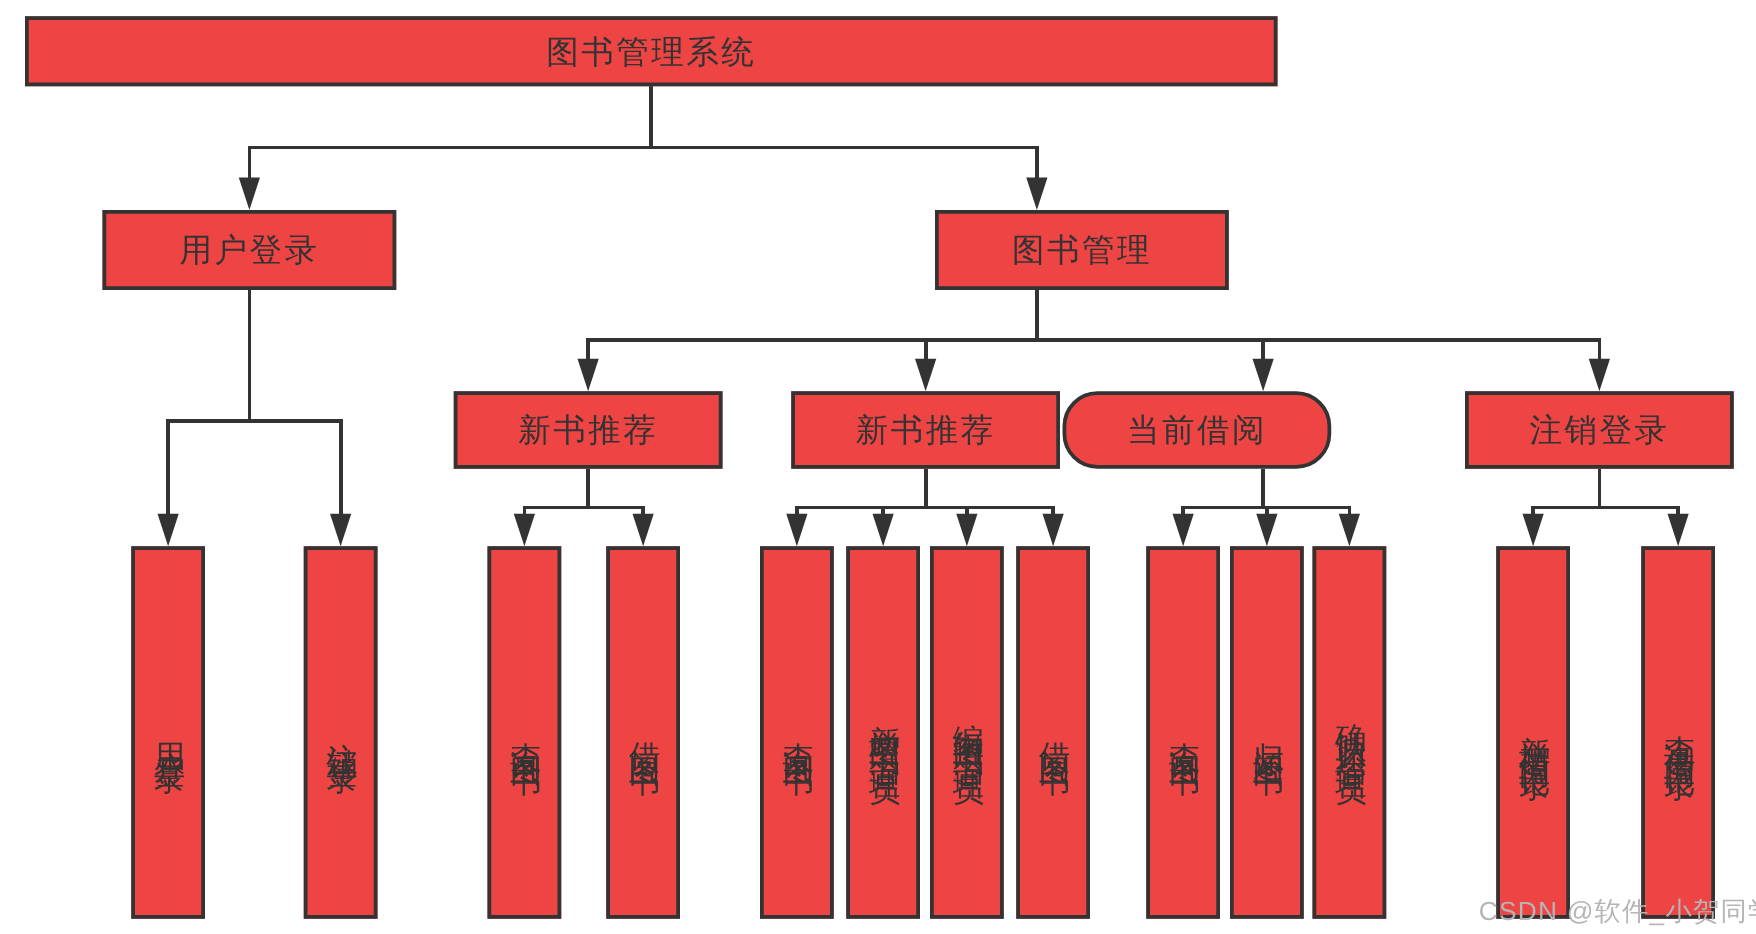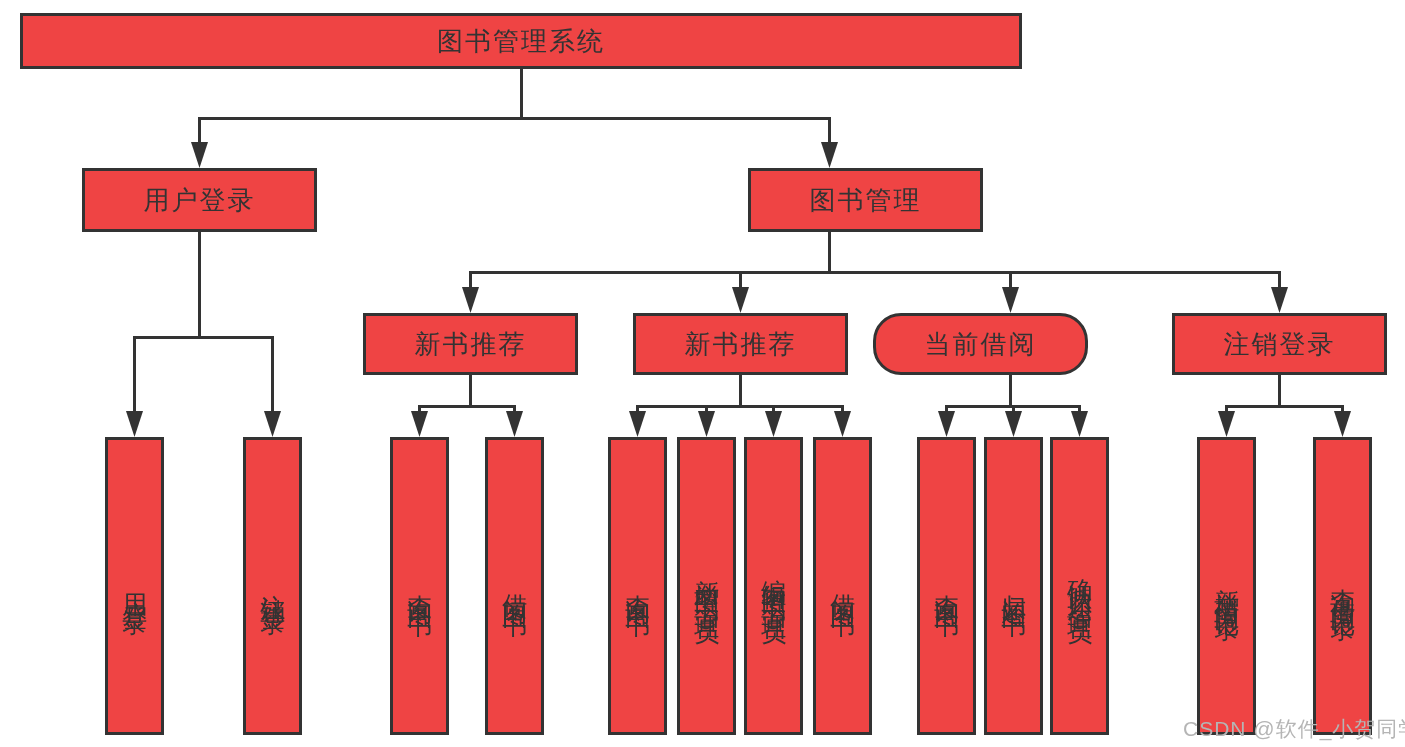--- a/index.html
+++ b/index.html
@@ -11,21 +11,21 @@
   #connectors line{stroke:#333333;stroke-width:3;shape-rendering:crispEdges;}
   .node{
     position:absolute;box-sizing:border-box;border:3px solid #333333;background:#ef4444;
     display:flex;align-items:center;justify-content:center;
     color:#333333;font-size:26px;letter-spacing:2px;white-space:nowrap;
   }
   .h-root{left:20px;top:13px;width:1002px;height:56px;}
   .h-l2a{left:82px;top:168px;width:235px;height:64px;}
   .h-l2b{left:748px;top:168px;width:235px;height:64px;}
   .h-l3{top:313px;width:215px;height:62px;}
-  .x-newbook{left:363px;} .x-borrow{left:633px;} .x-current{left:873px;border-radius:28px;} .x-records{left:1172px;}
+  .x-newbook{left:363px;} .x-borrow{left:633px;} .x-current{left:850px;border-radius:28px;} .x-records{left:1172px;}
   .leaf{top:437px;width:59px;height:298px;font-size:25px;letter-spacing:0;}
   .leaf span{
     writing-mode:vertical-rl;text-orientation:mixed;
     letter-spacing:6px;line-height:1.1;display:block;
   }
   .watermark{
     position:absolute;left:1183px;top:715px;width:222px;
     color:#b5b5b5;font-size:21px;letter-spacing:1px;white-space:nowrap;z-index:5;
   }
 </style>

